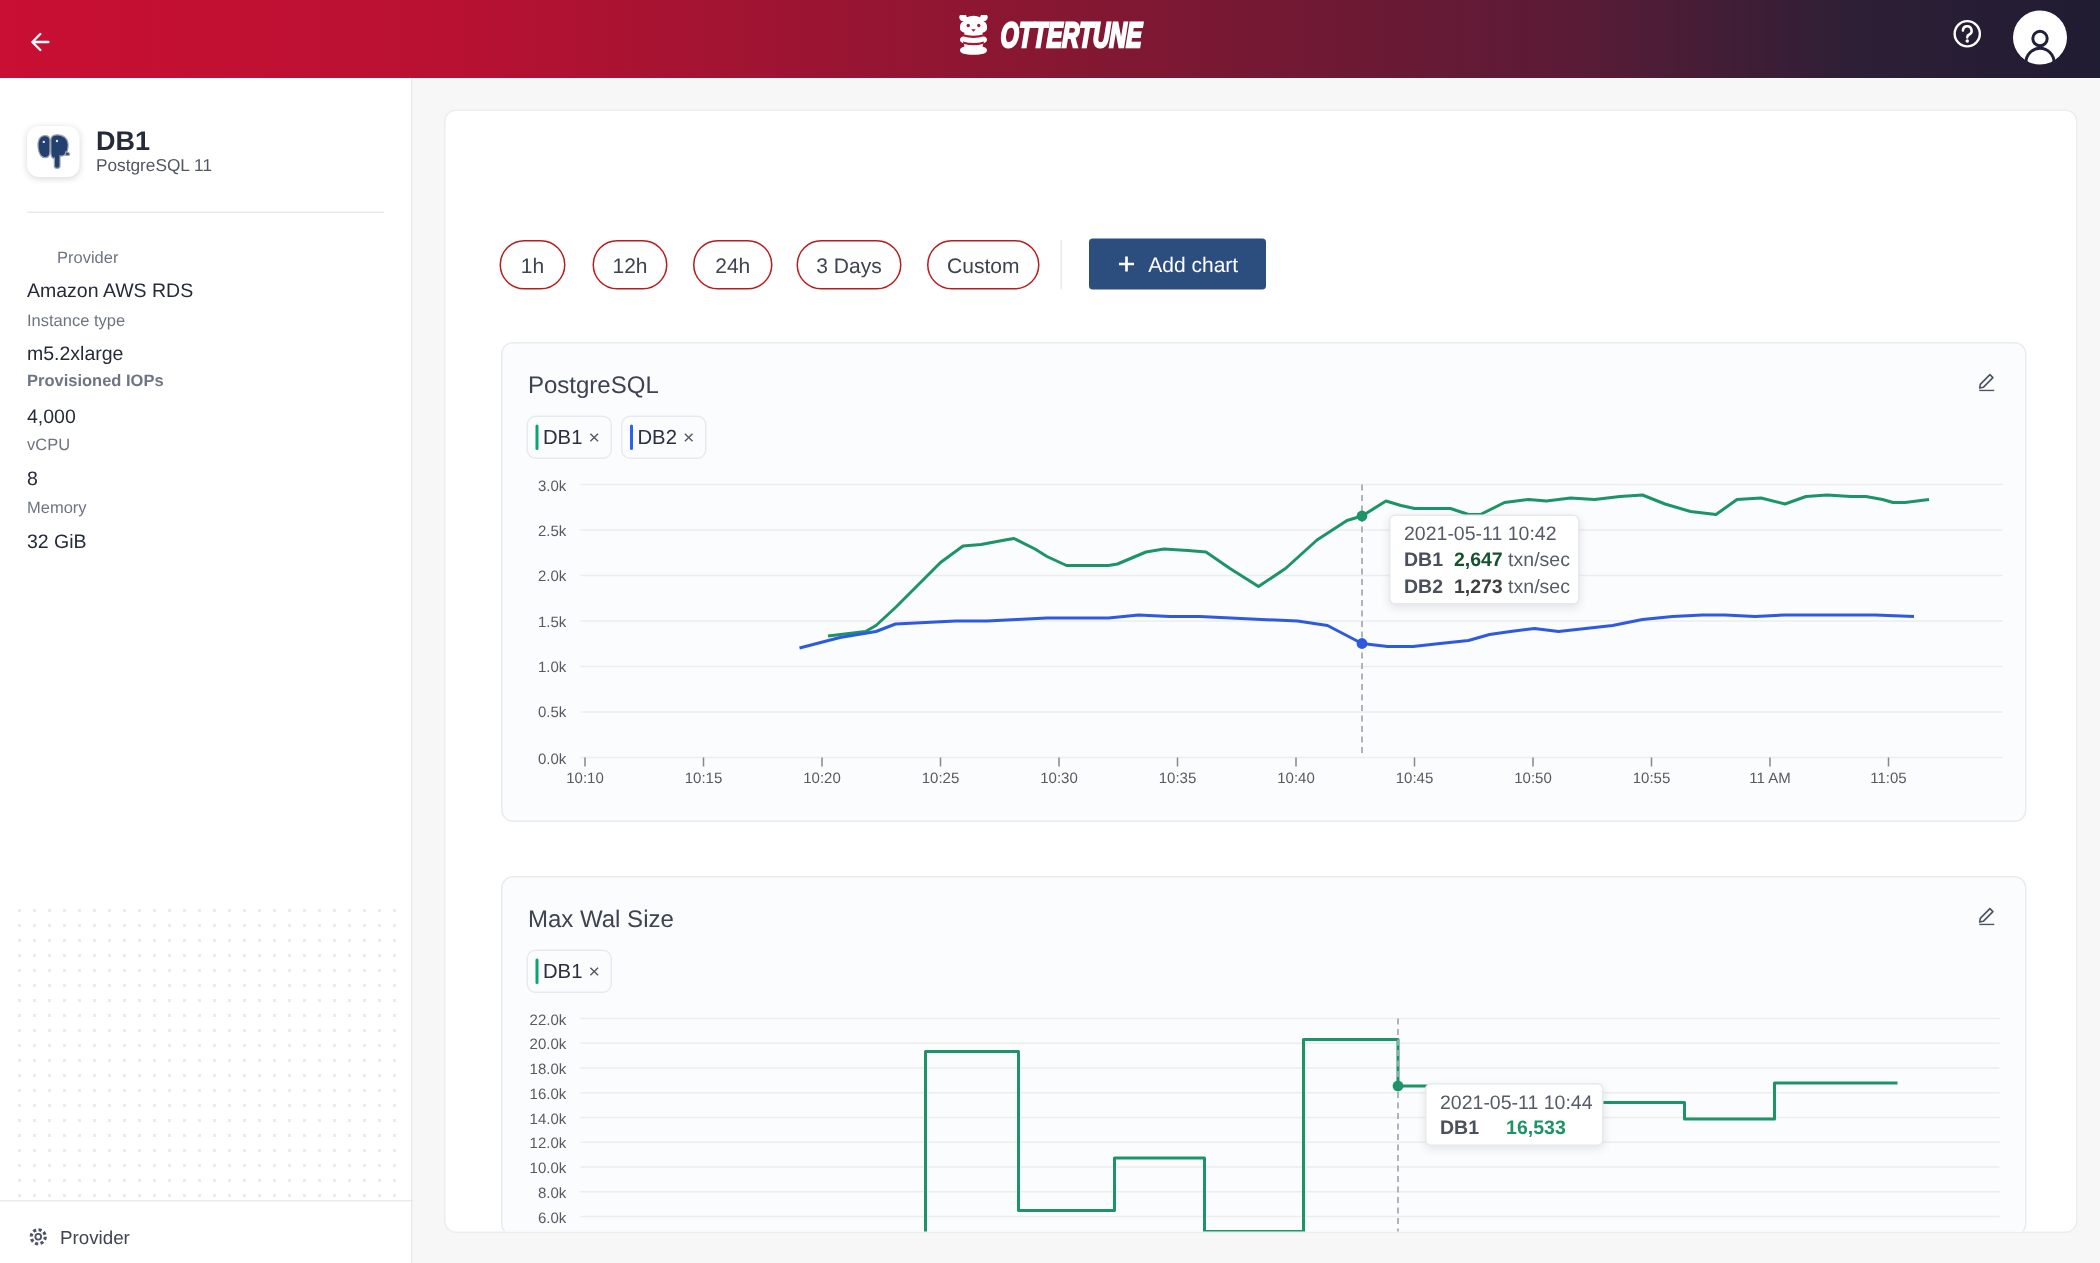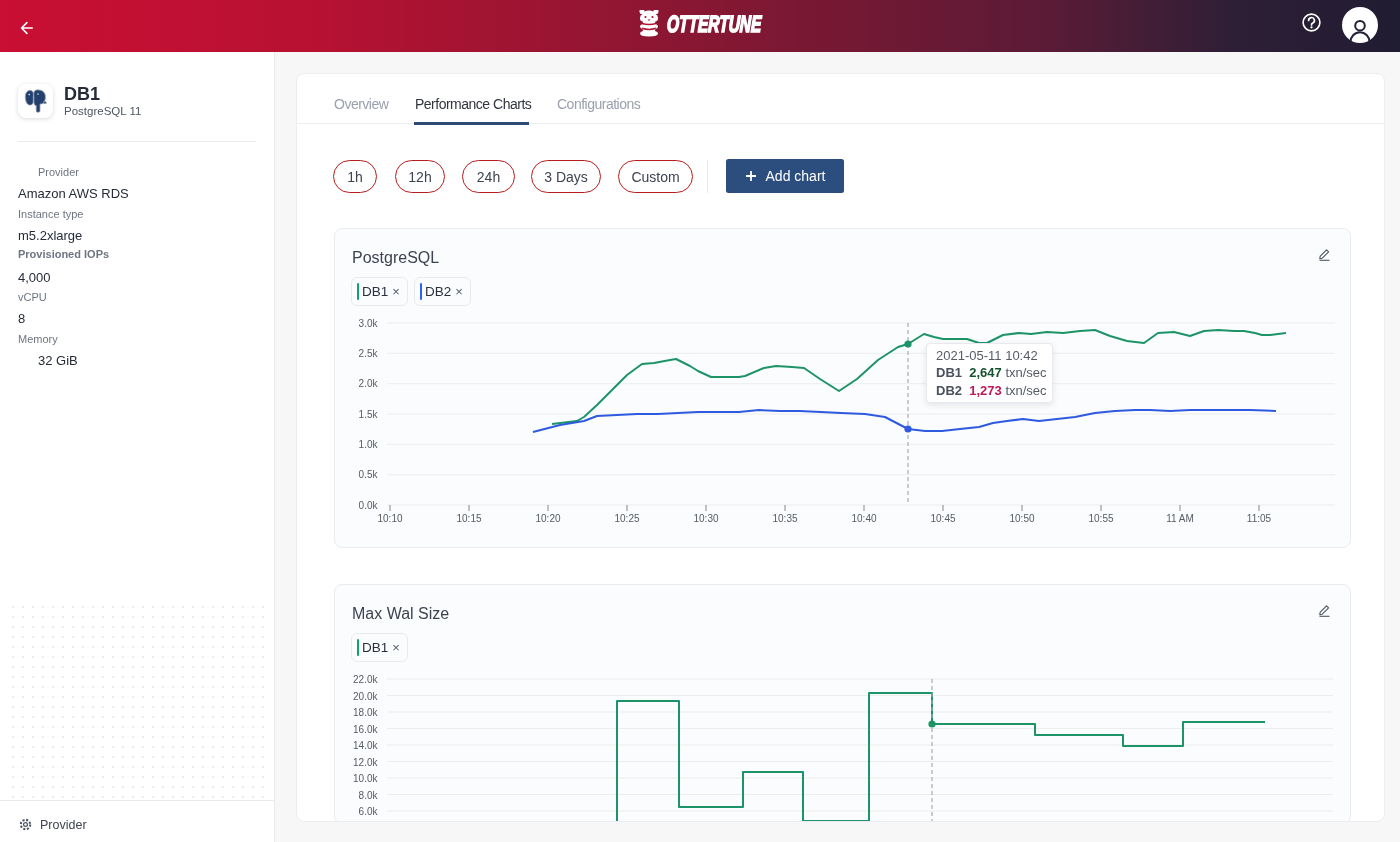--- a/index.html
+++ b/index.html
@@ -110,38 +110,32 @@
   <div class="sdiv"></div>
   <div class="slabel" style="top:114px;margin-left:20px;">Provider</div>
   <div class="svalue" style="top:134px;">Amazon AWS RDS</div>
   <div class="slabel" style="top:156px;">Instance type</div>
   <div class="svalue" style="top:176px;">m5.2xlarge</div>
   <div class="slabel" style="top:196px;font-weight:bold;">Provisioned IOPs</div>
   <div class="svalue" style="top:218px;">4,000</div>
   <div class="slabel" style="top:239px;">vCPU</div>
   <div class="svalue" style="top:259px;">8</div>
   <div class="slabel" style="top:281px;">Memory</div>
-  <div class="svalue" style="top:301px;margin-left:20px;">32 GiB</div>
+  <div class="svalue" style="top:301px;">32 GiB</div>
   <div class="dots"></div>
   <div class="settings">
     <svg width="13" height="13" viewBox="0 0 15 15">
       <circle cx="7.5" cy="7.5" r="5.4" fill="none" stroke="#4b5563" stroke-width="2.4" stroke-dasharray="2.4 1.85"></circle>
       <circle cx="7.5" cy="7.5" r="2.2" fill="none" stroke="#4b5563" stroke-width="1.4"></circle>
     </svg>
     <span>Provider</span>
   </div>
 </div>
 
 <div class="outer">
-  <div class="tabs">
-    <div class="tab" style="left:37px;">Overview</div>
-    <div class="tab active" style="left:118px;">Performance Charts</div>
-    <div class="tab" style="left:260px;">Configurations</div>
-    <div class="underline"></div>
-  </div>
   <div class="pill" style="left:36px; width:44px;">1h</div>
   <div class="pill" style="left:98px; width:50px;">12h</div>
   <div class="pill" style="left:165px; width:53px;">24h</div>
   <div class="pill" style="left:234px; width:70px;">3 Days</div>
   <div class="pill" style="left:321px; width:75px;">Custom</div>
   <div class="vdiv"></div>
   <div class="addbtn"><svg width="12" height="12" viewBox="0 0 12 12">
         <path d="M6 1 V11 M1 6 H11" stroke="#fff" stroke-width="1.8"></path>
       </svg>Add chart</div>
 
@@ -202,21 +196,21 @@
       </g>
       <line x1="573" y1="94" x2="573" y2="276" stroke="#a7abb3" stroke-width="1.2" stroke-dasharray="4 3"></line>
       <path fill="none" stroke="#1d9467" stroke-width="2" stroke-linejoin="round" d="M217,195 L242,192 249,188 262,176 282,156 292,146 307,135 319,134 335,131 341,130 355,137 363,142 376,148 404,148 410,147 429,139 441,137 457,138 469,139 485,150 504,162 522,150 543,131 563,118 573,115 589,105 599,108 608,110 632,110 644,114 652,114 668,106 684,104 696,105 712,103 728,104 745,102 760,101 775,107 792,112 809,114 823,104 839,103 855,107 869,102 883,101 899,102 909,102 920,104 927,106 935,106 951,104"></path>
       <path fill="none" stroke="#2e5ae0" stroke-width="2" stroke-linejoin="round" d="M198,203 L225,196 249,192 262,187 282,186 302,185 323,185 343,184 363,183 384,183 404,183 424,181 445,182 465,182 506,184 530,185 550,188 573,200 590,202 607,202 625,200 644,198 658,194 672,192 688,190 704,192 722,190 740,188 760,184 780,182 800,181 815,181 835,182 855,181 875,181 895,181 915,181 941,182"></path>
       <circle cx="573" cy="115" r="3.6" fill="#1d9467"></circle>
       <circle cx="573" cy="200" r="3.6" fill="#2e5ae0"></circle>
     </svg>
     <div class="ttip" style="left:591px; top:114px; width:127px;">
       2021-05-11 10:42<br>
       <b>DB1</b>&nbsp; <b style="color:#14532d;">2,647</b> txn/sec<br>
-      <b>DB2</b>&nbsp; <b style="color:#be185d;">1,273</b> txn/sec
+      <b>DB2</b>&nbsp; <b style="color:#404040;">1,273</b> txn/sec
     </div>
   </div>
 
   <div class="ccard" style="top:510px; height:240px;">
     <div class="ctitle">Max Wal Size</div>
     <div class="tag" style="left:15.5px;"><span class="bar" style="background:#0ca46c;"></span>DB1<span class="x">×</span></div>
     <svg class="pencil" width="13" height="13" viewBox="0 0 13 13">
       <path d="M2.2 8.2 L8.6 1.8 L10.6 3.8 L4.2 10.2 L1.8 10.7 Z" fill="none" stroke="#4b5563" stroke-width="1.1" stroke-linejoin="round"></path>
       <path d="M1.5 12.3 H11.5" stroke="#4b5563" stroke-width="1.1"></path>
     </svg>
@@ -240,14 +234,18 @@
           <text x="42.5" y="164">14.0k</text>
           <text x="42.5" y="180.5">12.0k</text>
         <text x="42.5" y="197">10.0k</text>
           <text x="42.5" y="213.5">8.0k</text>
           <text x="42.5" y="230">6.0k</text>
       </g>
       <path fill="none" stroke="#1d9467" stroke-width="2" stroke-linejoin="round" d="M282,240 V116 H344 V222 H408 V187 H468 V236 H534 V108 H597 V139 H700 V150 H788 V161 H848 V137 H930"></path>
       <line x1="597" y1="94" x2="597" y2="237" stroke="#a7abb3" stroke-width="1.2" stroke-dasharray="4 3"></line>
       <circle cx="597" cy="139" r="3.6" fill="#1d9467"></circle>
     </svg>
+    <div class="ttip" style="left:615px; top:137px; width:119px;">
+      2021-05-11 10:44<br>
+      <b>DB1</b>&nbsp;&nbsp;&nbsp;&nbsp;&nbsp;<b style="color:#1d9467;">16,533</b>
+    </div>
   </div>
 </div>
 
 </body></html>

